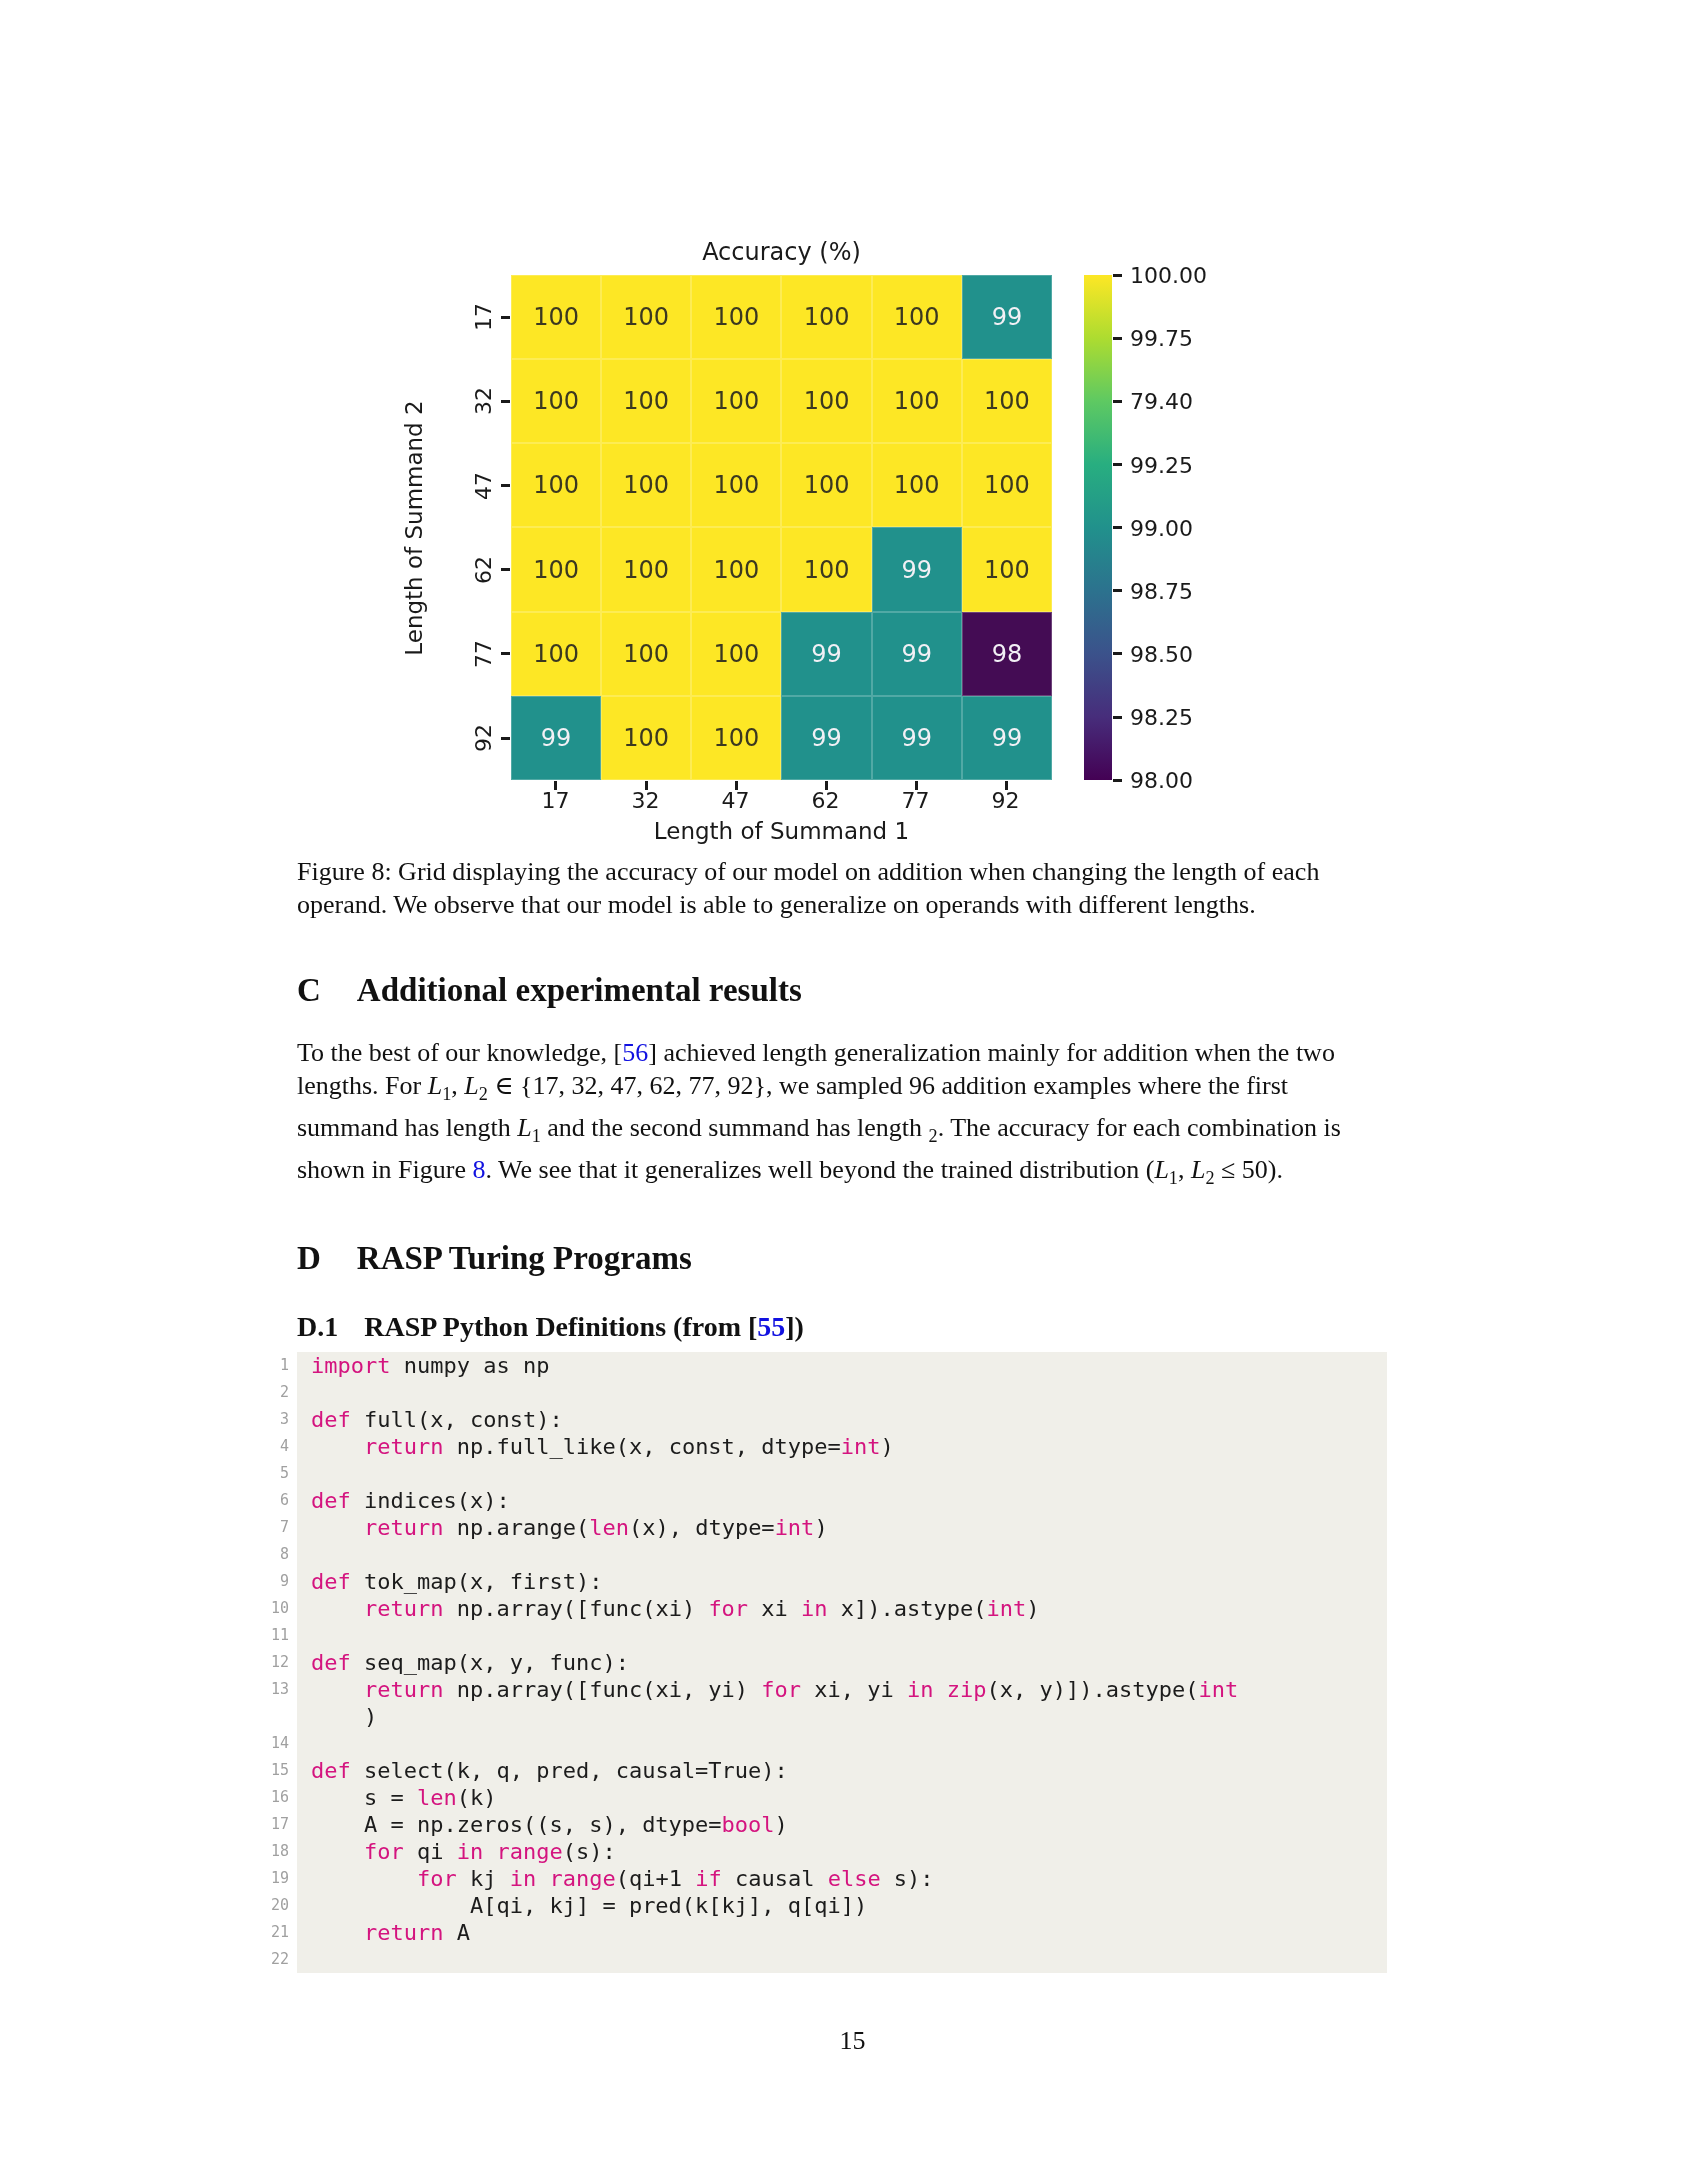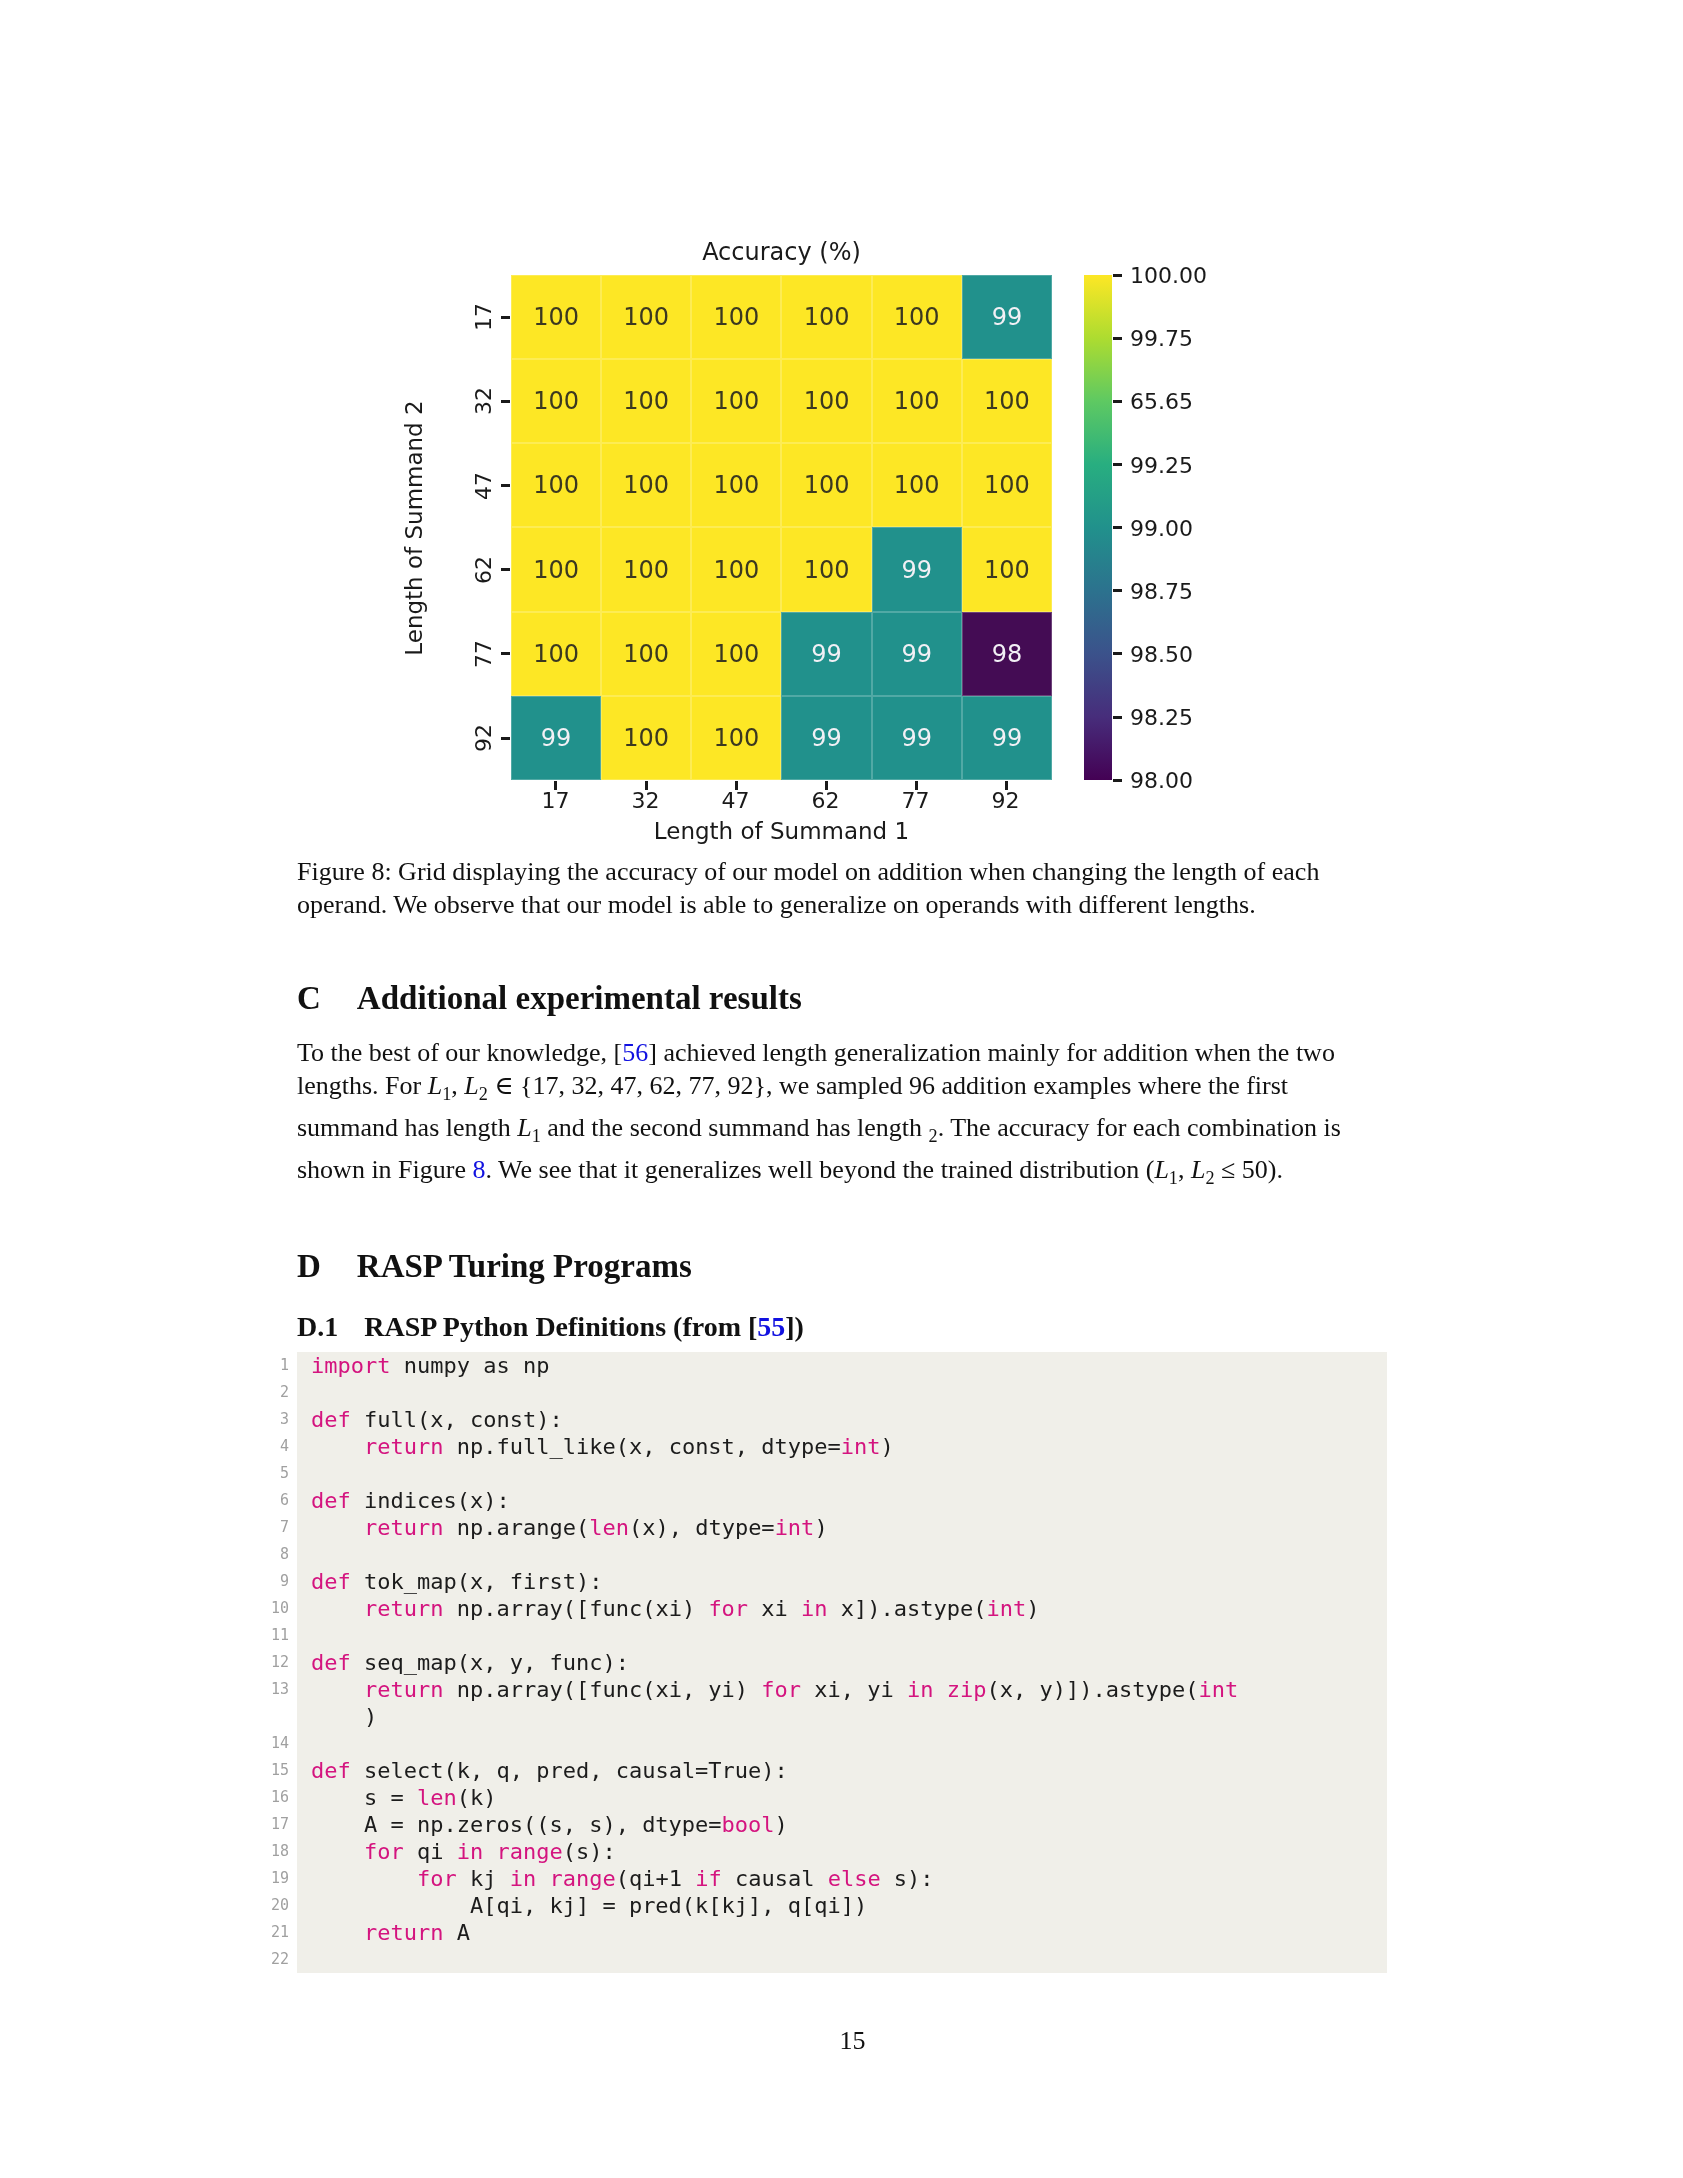--- a/index.html
+++ b/index.html
@@ -29,21 +29,21 @@
   .colorbar{position:absolute;left:1084px;top:275px;width:28px;height:505px;
             background:linear-gradient(to bottom,#fde725 0%,#addc30 12.5%,#5ec962 25%,#28ae80 37.5%,
                        #21918c 50%,#2c728e 62.5%,#3b528b 75%,#472d7b 87.5%,#440154 100%);}
   .cbtick-dash{position:absolute;width:9px;height:3px;background:#1a1a1a;left:1113px;}
   .cbtick-label{position:absolute;left:1130px;font-family:"DejaVu Sans","Liberation Sans",sans-serif;
                 font-size:22px;color:#1a1a1a;transform:translateY(-50%);}
 
   
   .caption{position:absolute;left:297px;top:855px;width:1111px;font-size:26px;line-height:33px;}
   .caption .line{white-space:nowrap;}
-  .sec-heading{position:absolute;left:297px;font-weight:bold;font-size:33px;white-space:nowrap;margin-top:8px;}
+  .sec-heading{position:absolute;left:297px;font-weight:bold;font-size:33px;white-space:nowrap;}
   .sec-heading .sec-num{display:inline-block;margin-right:36px;}
   .subsec-heading{position:absolute;left:297px;font-weight:bold;font-size:28px;white-space:nowrap;}
   .subsec-heading .sec-num{display:inline-block;margin-right:26px;}
   .para{position:absolute;left:297px;top:1036px;width:1111px;font-size:26px;line-height:33px;}
   .para .line{white-space:nowrap;}
   .ref-link{color:#1111e0;}
   .mi{font-style:italic;}
   sub{font-size:0.7em;}
 
   
@@ -133,21 +133,21 @@
       </div>
     <div class="ylabel">Length of Summand 2</div>
     <div class="xlabel">Length of Summand 1</div>
     <div class="colorbar"></div>
     <div id="cbticks">
         <div class="cbtick-dash" style="top: 274px;"></div>
         <div class="cbtick-label" style="top: 275px;">100.00</div>
         <div class="cbtick-dash" style="top: 337px;"></div>
         <div class="cbtick-label" style="top: 338px;">99.75</div>
         <div class="cbtick-dash" style="top: 400px;"></div>
-        <div class="cbtick-label" style="top: 401px;">65.65</div>
+        <div class="cbtick-label" style="top: 401px;">79.40</div>
         <div class="cbtick-dash" style="top: 463px;"></div>
         <div class="cbtick-label" style="top: 465px;">99.25</div>
         <div class="cbtick-dash" style="top: 526px;"></div>
         <div class="cbtick-label" style="top: 528px;">99.00</div>
         <div class="cbtick-dash" style="top: 589px;"></div>
         <div class="cbtick-label" style="top: 591px;">98.75</div>
         <div class="cbtick-dash" style="top: 652px;"></div>
         <div class="cbtick-label" style="top: 654px;">98.50</div>
         <div class="cbtick-dash" style="top: 716px;"></div>
         <div class="cbtick-label" style="top: 717px;">98.25</div>

